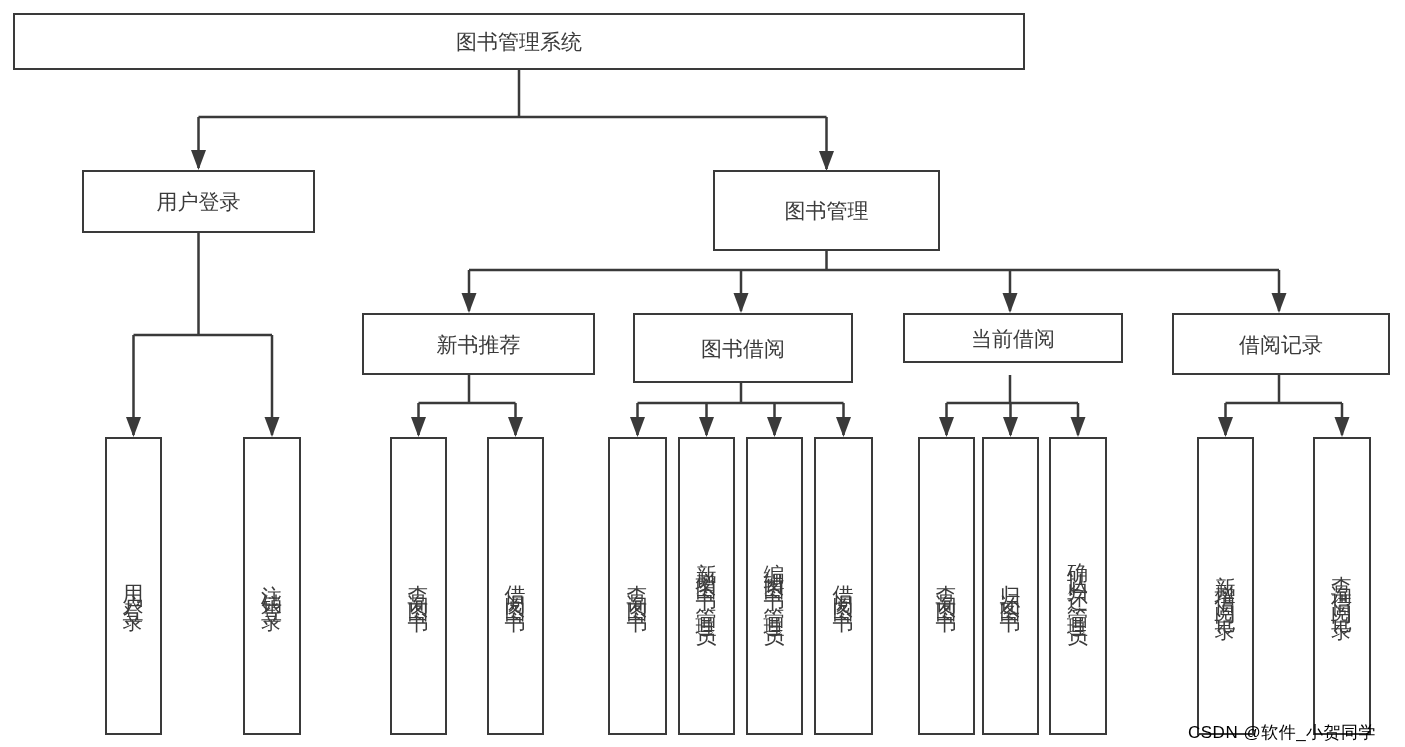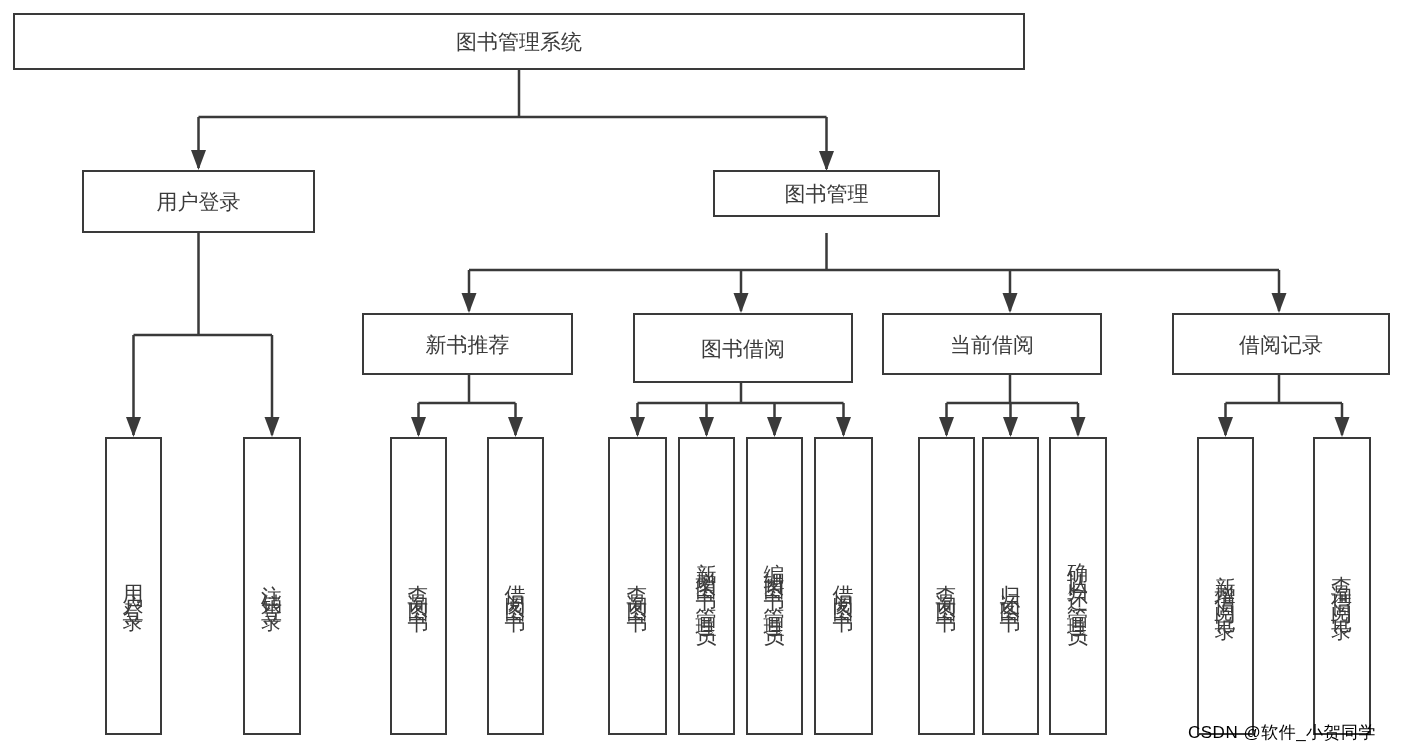--- a/index.html
+++ b/index.html
@@ -81,31 +81,31 @@
     </g>
   </svg>
 
   <div class="box h" style="left:13px;top:13px;width:1012px;height:57px">
     <span class="lbl">图书管理系统</span>
   </div>
 
   <div class="box h" style="left:82px;top:170px;width:233px;height:63px">
     <span class="lbl">用户登录</span>
   </div>
-  <div class="box h" style="left:713px;top:170px;width:227px;height:47px">
+  <div class="box h" style="left:713px;top:170px;width:227px;height:81px">
     <span class="lbl">图书管理</span>
   </div>
 
-  <div class="box h" style="left:362px;top:313px;width:211px;height:62px">
+  <div class="box h" style="left:362px;top:313px;width:233px;height:62px">
     <span class="lbl">新书推荐</span>
   </div>
   <div class="box h" style="left:633px;top:313px;width:220px;height:70px">
     <span class="lbl">图书借阅</span>
   </div>
-  <div class="box h" style="left:882px;top:313px;width:220px;height:62px">
+  <div class="box h" style="left:903px;top:313px;width:220px;height:50px">
     <span class="lbl">当前借阅</span>
   </div>
   <div class="box h" style="left:1172px;top:313px;width:218px;height:62px">
     <span class="lbl">借阅记录</span>
   </div>
 
   <div class="box v" style="left:105px;top:437px;width:57px;height:298px">
     <span class="lbl">用户登录</span>
   </div>
   <div class="box v" style="left:243px;top:437px;width:58px;height:298px">

